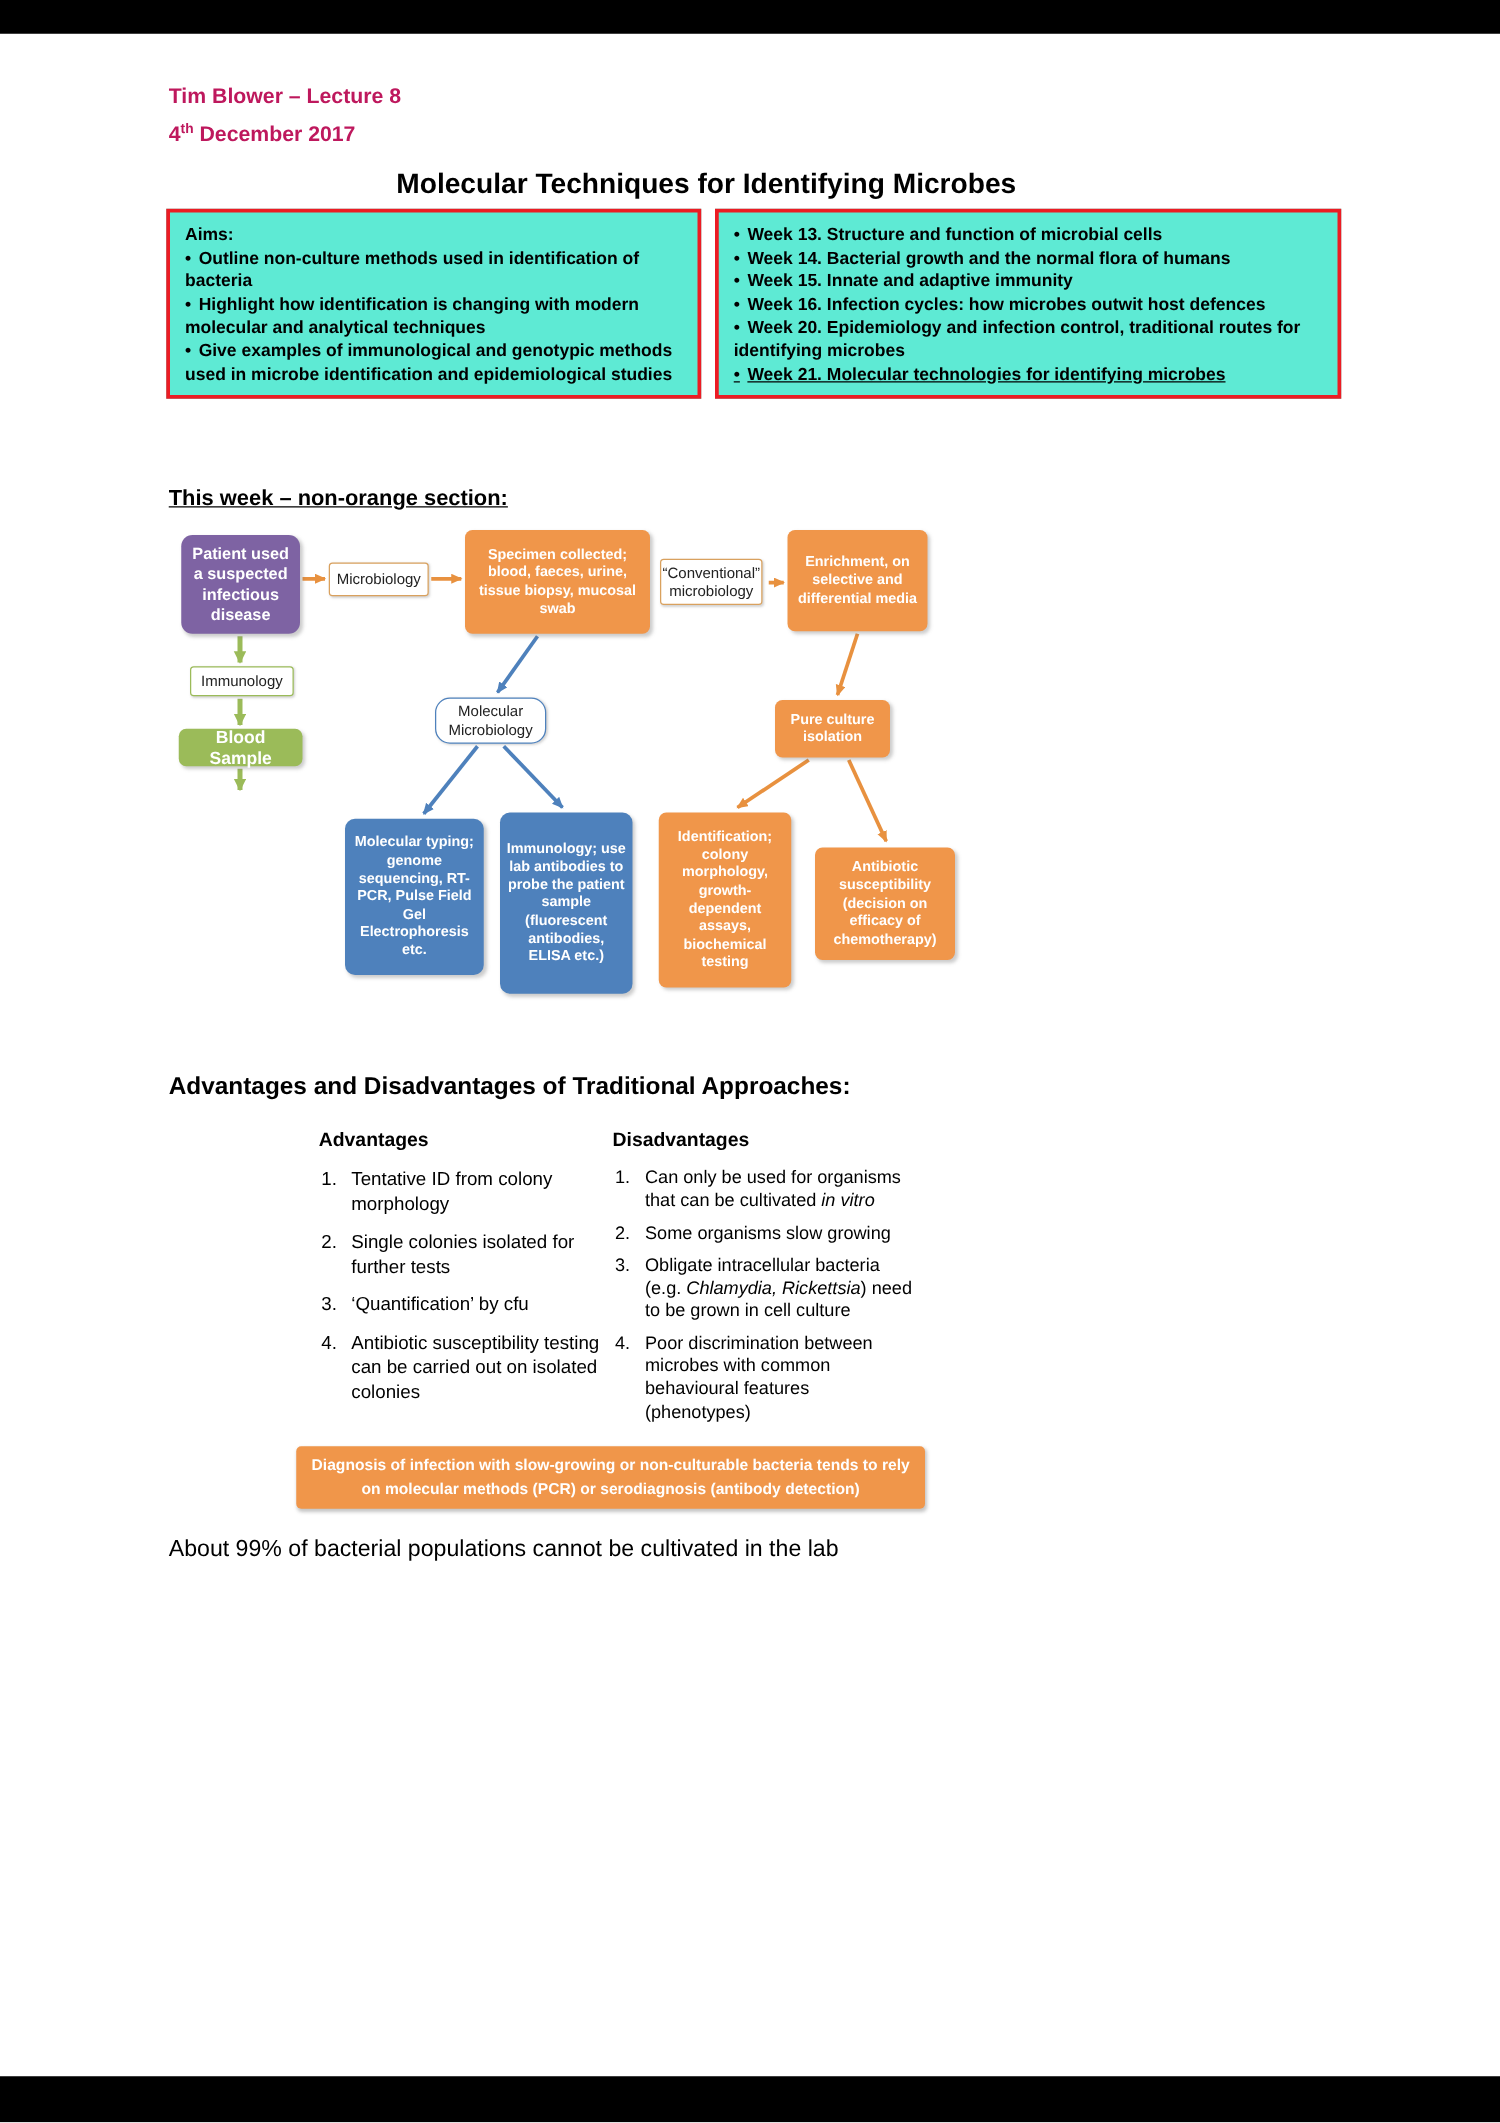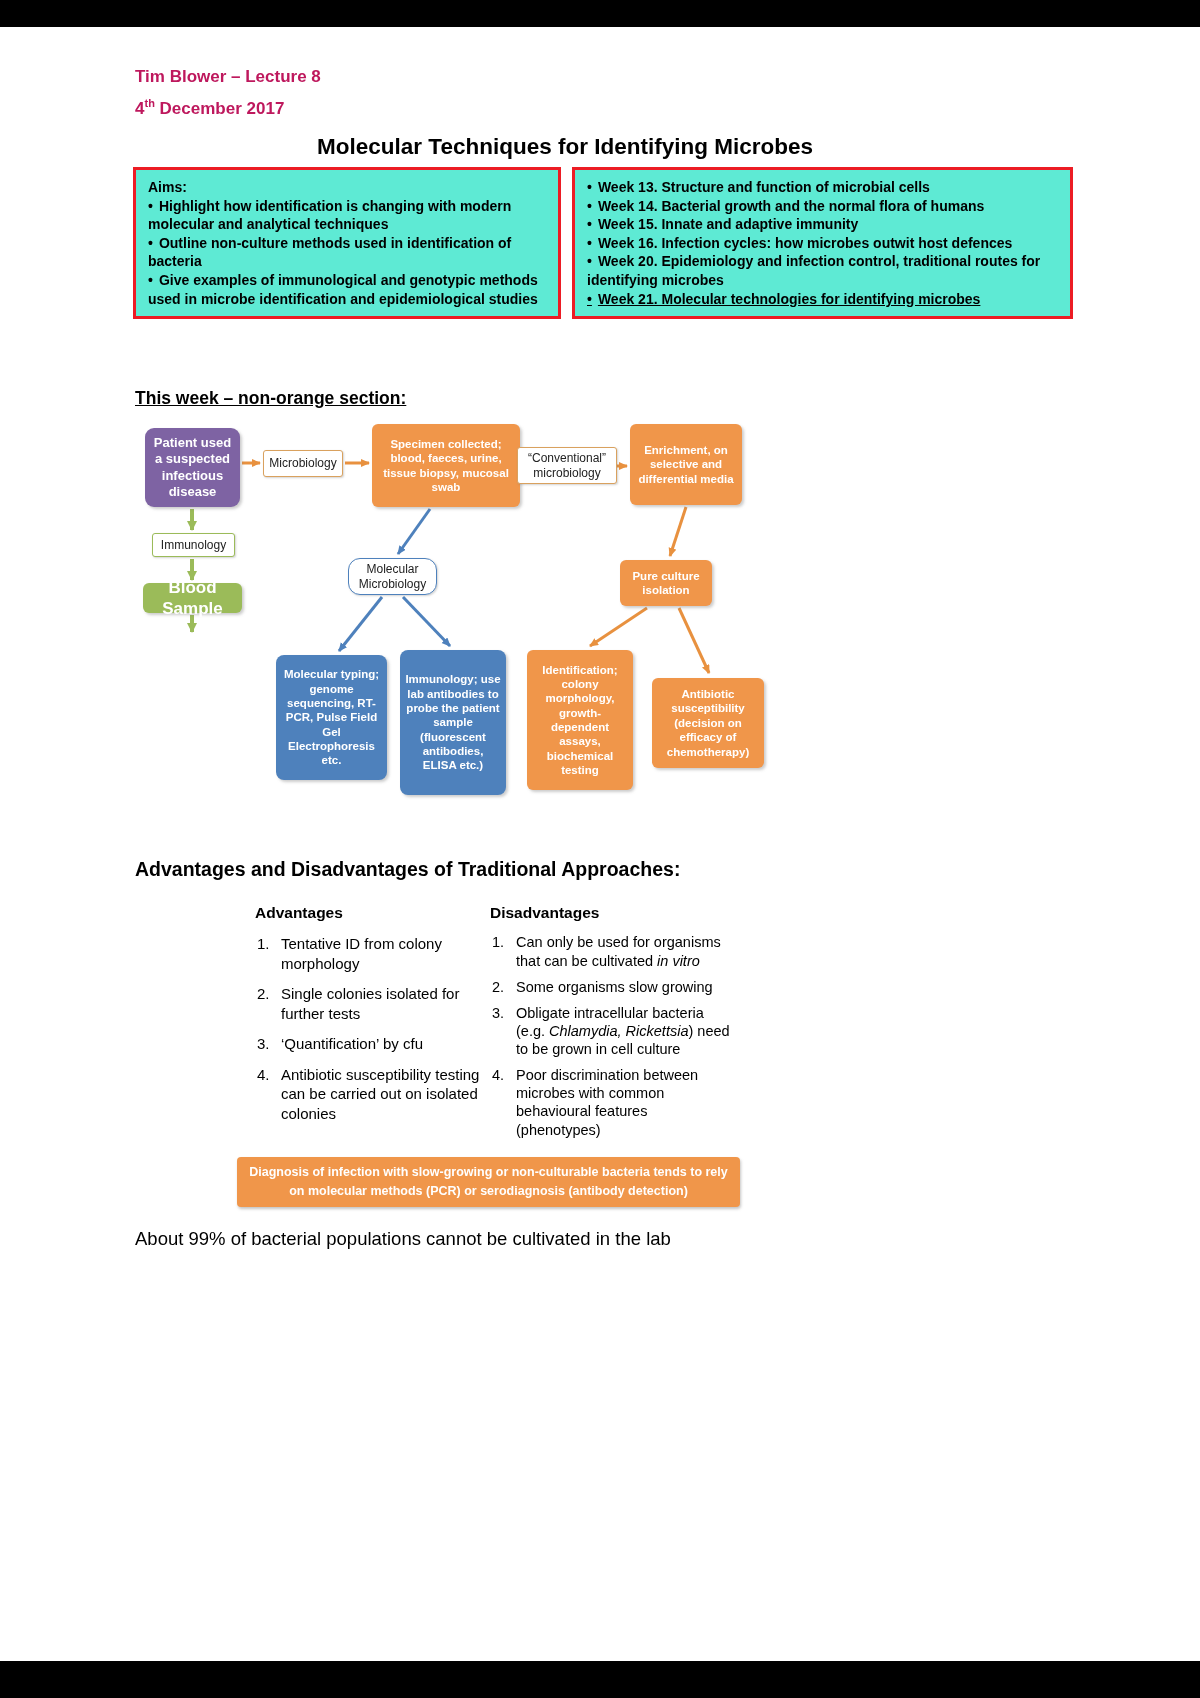--- a/index.html
+++ b/index.html
@@ -77,22 +77,22 @@
   <div class="header">
     <div>Tim Blower – Lecture 8</div>
     <div><span>4</span><sup>th</sup><span> December 2017</span></div>
   </div>
 
   <h1 class="title">Molecular Techniques for Identifying Microbes</h1>
 
   <div class="boxes-row">
     <div class="redbox aims">
       <div>Aims:</div>
+      <div class="bullet">Outline non-culture methods used in identification of bacteria</div>
       <div class="bullet">Highlight how identification is changing with modern molecular and analytical techniques</div>
-      <div class="bullet">Outline non-culture methods used in identification of bacteria</div>
       <div class="bullet">Give examples of immunological and genotypic methods used in microbe identification and epidemiological studies</div>
     </div>
     <div class="redbox weeks">
       <div class="bullet">Week 13. Structure and function of microbial cells</div>
       <div class="bullet">Week 14. Bacterial growth and the normal flora of humans</div>
       <div class="bullet">Week 15. Innate and adaptive immunity</div>
       <div class="bullet">Week 16. Infection cycles: how microbes outwit host defences</div>
       <div class="bullet">Week 20. Epidemiology and infection control, traditional routes for identifying microbes</div>
       <div class="bullet u">Week 21. Molecular technologies for identifying microbes</div>
     </div>
@@ -124,24 +124,24 @@
       <line class="ab" x1="247" y1="177" x2="204" y2="231" marker-end="url(#mb)"></line>
       <line class="ab" x1="268" y1="177" x2="315" y2="226" marker-end="url(#mb)"></line>
       <line class="ao" x1="551" y1="87" x2="535" y2="136" marker-end="url(#mo)"></line>
       <line class="ao" x1="512" y1="188" x2="455" y2="226" marker-end="url(#mo)"></line>
       <line class="ao" x1="544" y1="188" x2="574" y2="253" marker-end="url(#mo)"></line>
     </svg>
 
     <div class="node colored purple" style="left:10px; top:8px; width:95px; height:79px;">Patient used a suspected infectious disease</div>
     <div class="node white ob" style="left:128px; top:30px; width:80px; height:27px;">Microbiology</div>
     <div class="node colored orange" style="left:237px; top:4px; width:148px; height:83px;">Specimen collected; blood, faeces, urine, tissue biopsy, mucosal swab</div>
-    <div class="node white ob" style="left:382px; top:27px; width:100px; height:37px;">“Conventional” microbiology</div>
+    <div class="node white ob" style="left:393px; top:27px; width:82px; height:37px;">“Conventional” microbiology</div>
     <div class="node colored orange" style="left:495px; top:4px; width:112px; height:81px;">Enrichment, on selective and differential media</div>
     <div class="node white gb" style="left:17px; top:113px; width:83px; height:24px;">Immunology</div>
-    <div class="node colored green" style="left:8px; top:163px; width:99px; height:30px; font-size:17px;">Blood Sample</div>
+    <div class="node colored green" style="left:8px; top:163px; width:99px; height:30px; font-size:14px;">Blood Sample</div>
     <div class="node white bb" style="left:213px; top:138px; width:89px; height:37px;">Molecular Microbiology</div>
     <div class="node colored blue" style="left:141px; top:235px; width:111px; height:125px;">Molecular typing; genome sequencing, RT-PCR, Pulse Field Gel Electrophoresis etc.</div>
     <div class="node colored blue" style="left:265px; top:230px; width:106px; height:145px;">Immunology; use lab antibodies to probe the patient sample (fluorescent antibodies, ELISA etc.)</div>
     <div class="node colored orange" style="left:485px; top:140px; width:92px; height:46px;">Pure culture isolation</div>
     <div class="node colored orange" style="left:392px; top:230px; width:106px; height:140px;">Identification; colony morphology, growth-dependent assays, biochemical testing</div>
     <div class="node colored orange" style="left:517px; top:258px; width:112px; height:90px;">Antibiotic susceptibility (decision on efficacy of chemotherapy)</div>
   </div>
 
   <div class="advdis-heading">Advantages and Disadvantages of Traditional Approaches:</div>
 

